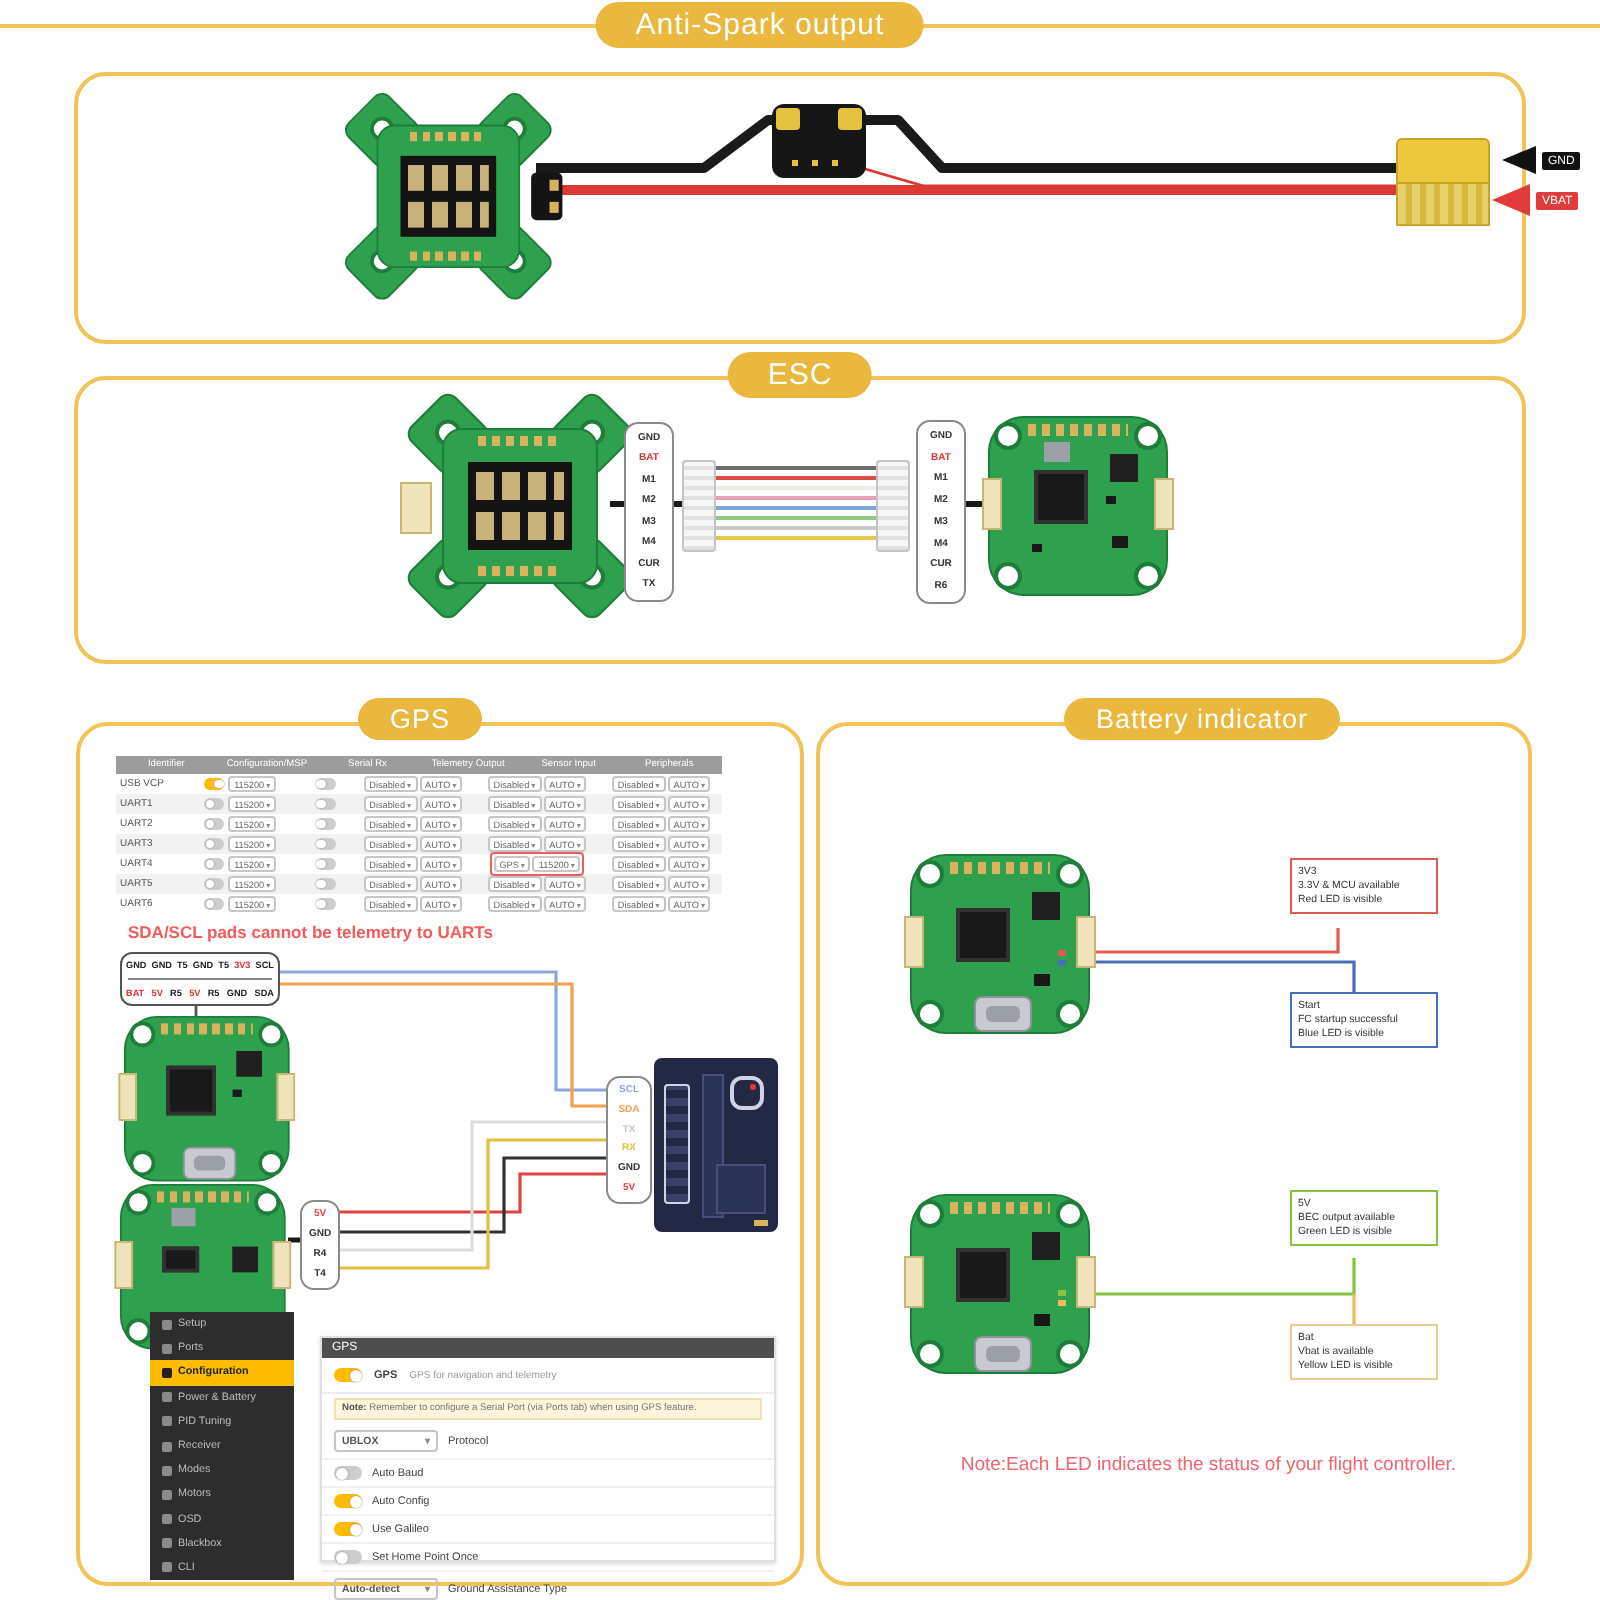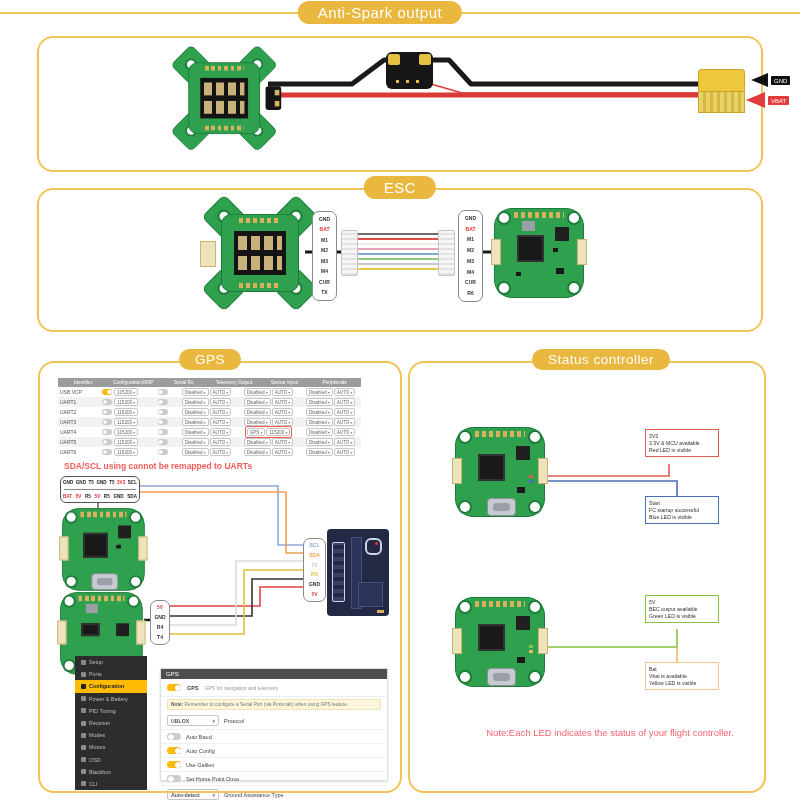--- a/index.html
+++ b/index.html
@@ -120,21 +120,21 @@
   .bf-note{margin:2px 6px;background:#fdf6dd;border:1px solid #efe3b4;padding:2px 3px;font-size:4.8px;color:#777;}
   .bf-note b{color:#555;}
   .bf-row{display:flex;align-items:center;gap:5px;padding:3px 6px;border-bottom:1px solid #f0f0f0;}
   .bf-select{display:inline-flex;align-items:center;justify-content:space-between;border:1px solid #c6c6c6;border-radius:2px;height:9px;width:44px;padding:0 3px;font-size:5.2px;color:#555;font-weight:bold;}
   .bf-select:after{content:"▾";font-size:5px;color:#888;}
   .tgl.big{width:14px;height:7px;border-radius:4px;}
   .tgl.big .knob{width:6px;height:6px;}
 
   
   .callout{position:absolute;width:66px;background:#fff;border:1.3px solid #999;font-size:5.2px;line-height:1.3;padding:3px;color:#333;z-index:3;}
-  .statnote{position:absolute;left:444px;top:727px;width:332px;text-align:center;font-size:9.5px;color:#f2646e;z-index:3;}
+  .statnote{position:absolute;left:396px;top:727px;width:332px;text-align:right;font-size:9.5px;color:#f2646e;z-index:3;}
 </style>
 </head>
 <body>
 
 <svg class="wires" width="800" height="800" viewBox="0 0 800 800">
 
   <polyline points="268,84 352,84 384,60 390,60" fill="none" stroke="#1a1a1a" stroke-width="5" stroke-linejoin="round"></polyline>
   <polyline points="430,60 449,60 471,84 706,84" fill="none" stroke="#1a1a1a" stroke-width="5" stroke-linejoin="round"></polyline>
   <polyline points="268,95 706,95" fill="none" stroke="#d93a35" stroke-width="5"></polyline>
   <polyline points="424,82 462,93 700,93" fill="none" stroke="#d93a35" stroke-width="1.4"></polyline>
@@ -581,21 +581,21 @@
             <span>Disabled</span>
           </span>
         <span class="select">
             <span>AUTO</span>
           </span>
       </div>
     </div>
     </div>
 </div>
 
-<div class="warn">SDA/SCL using cannot be remapped to UARTs</div>
+<div class="warn">SDA/SCL pads cannot be telemetry to UARTs</div>
 
 <div class="padbox">
   <div class="padrow">
 
   <span>GND</span>
       <span>GND</span>
       <span>T5</span>
       <span>GND</span>
       <span>T5</span>
       <span class="red">3V3</span>
@@ -762,21 +762,21 @@
     </div>
     </div>
   <div class="bf-row">
     <span class="bf-select">
         <span>Auto-detect</span>
       </span>
     <span>Ground Assistance Type</span>
   </div>
 </div>
 
-<div class="pill sm" style="left:601px;top:349px;">Status controller</div>
+<div class="pill sm" style="left:601px;top:349px;">Battery indicator</div>
 <div class="secbox" style="left:408px;top:361px;width:354px;height:428px;"></div>
 
 <div class="fc" style="left:455px;top:427px;">
   <i class="body"></i>
   <i class="hole tl"></i>
     <i class="hole tr"></i>
   <i class="hole bl"></i>
     <i class="hole br"></i>
   <i class="padstrip"></i>
   <i class="mcu"></i>

